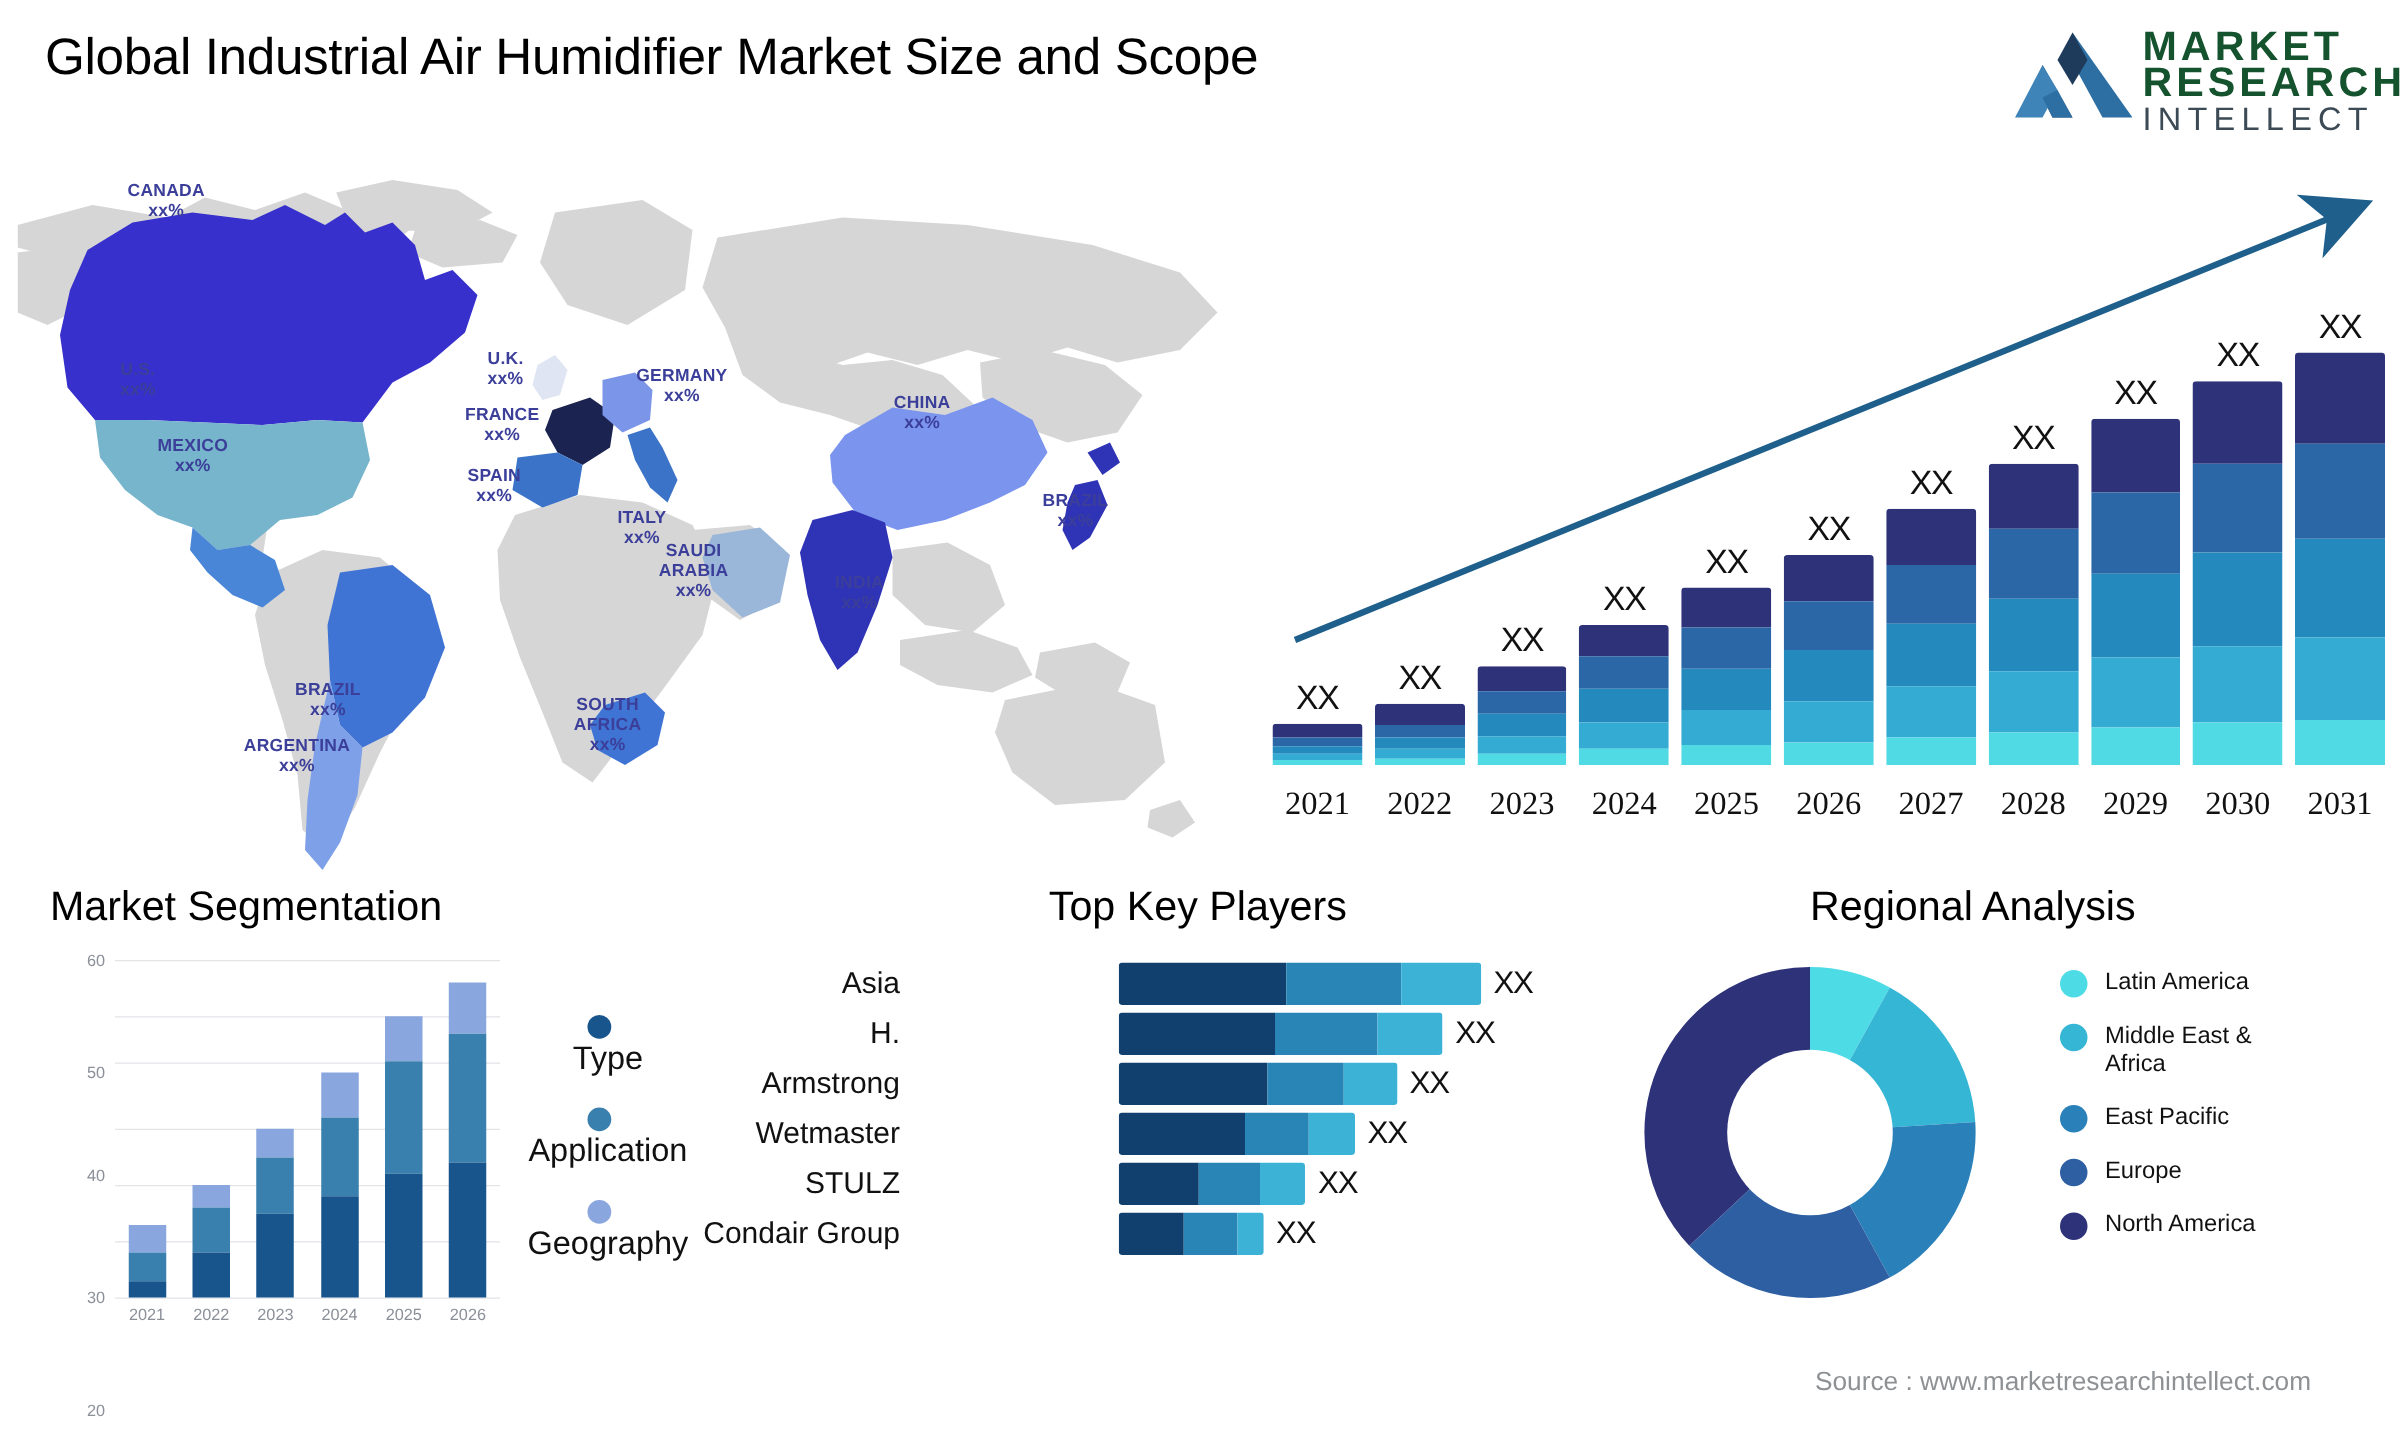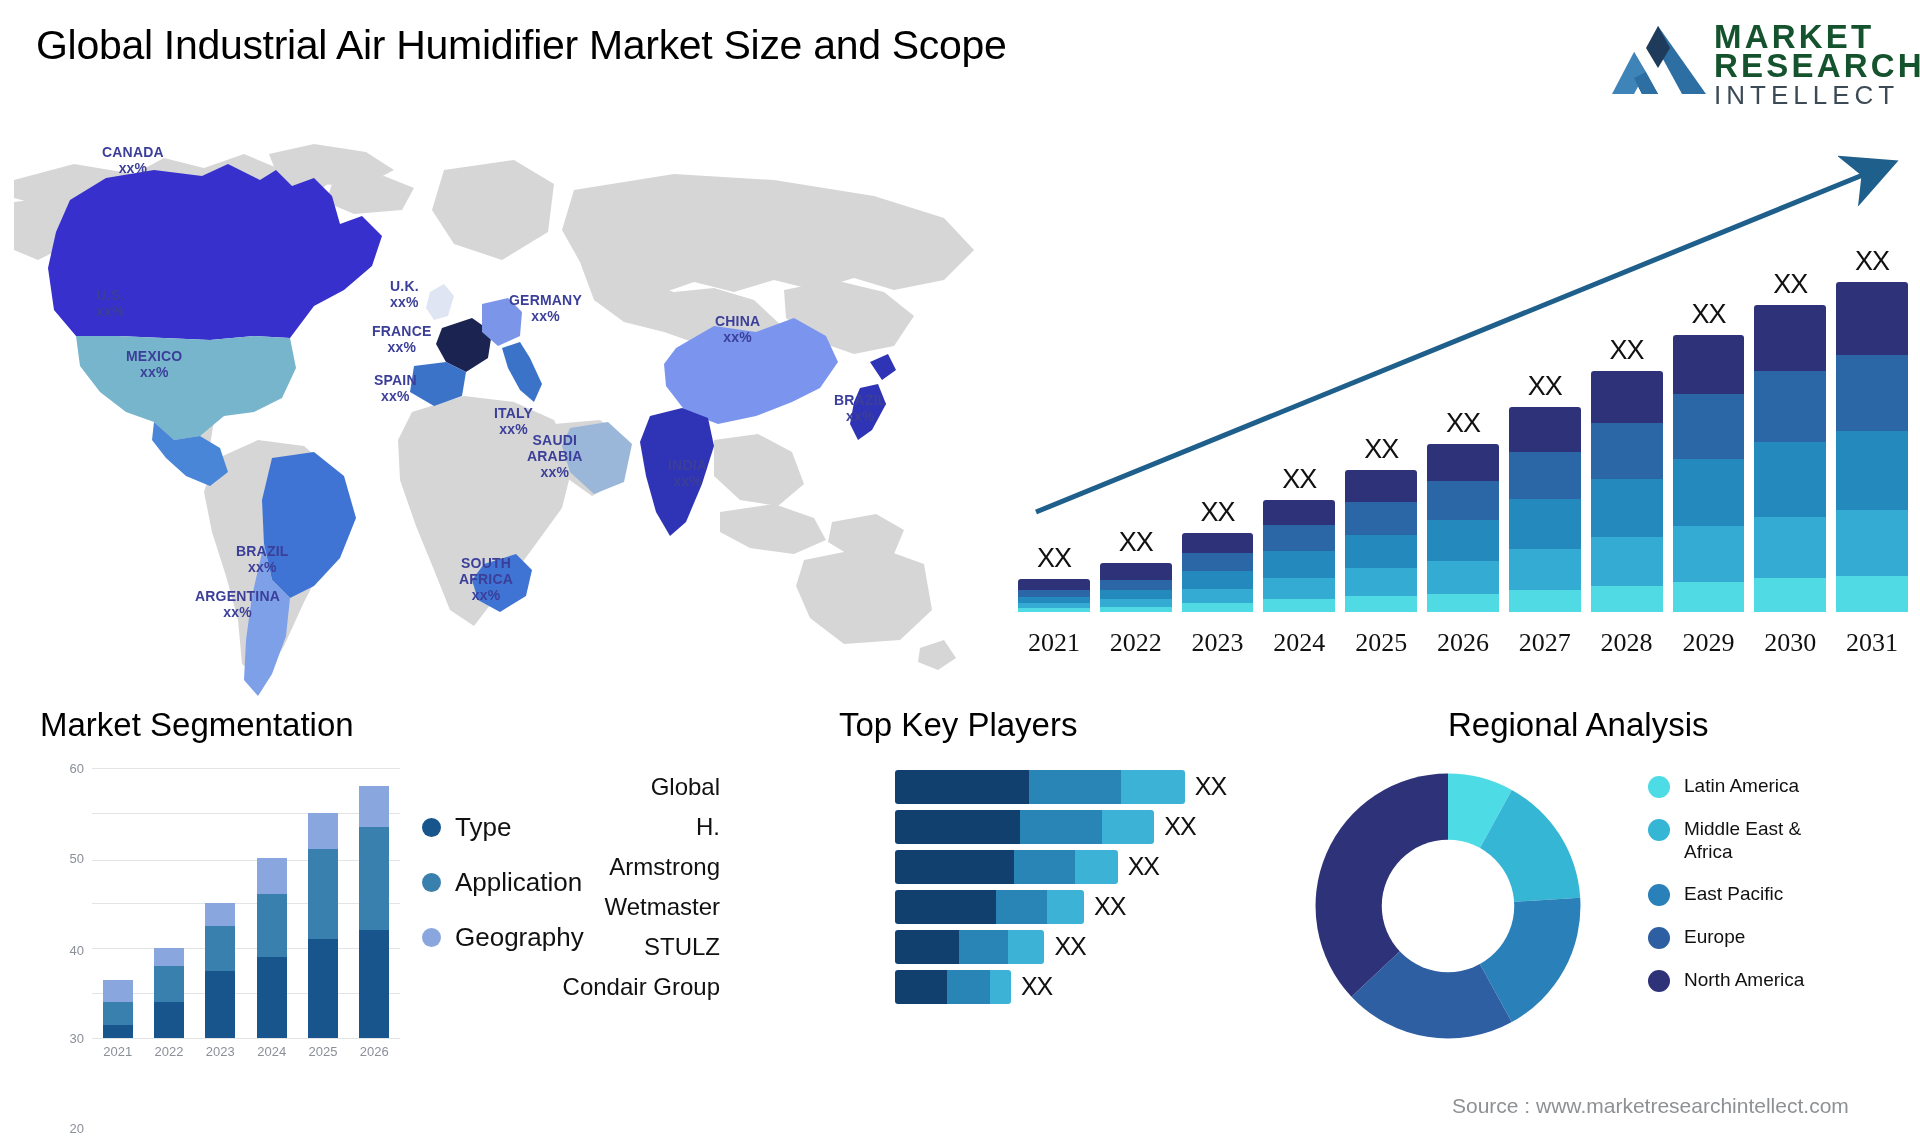--- a/index.html
+++ b/index.html
@@ -53,21 +53,21 @@
   .seg-grid{position:absolute;left:0;top:0;width:100%;height:100%;}
   .gline{position:absolute;left:0;width:100%;height:1px;background:#e2e4e8;}
   .ytick{position:absolute;right:100%;margin-right:8px;font-size:13px;color:#8a8f98;transform:translateY(-50%);white-space:nowrap;}
   .seg-bars{position:absolute;left:0;bottom:0;width:100%;height:100%;display:flex;align-items:flex-end;gap:0;}
   .sgcol{flex:1;display:flex;justify-content:center;align-items:flex-end;height:100%;}
   .sgstack{width:30px;display:flex;flex-direction:column;justify-content:flex-end;height:100%;}
   .sgseg{width:100%;}
   .seg-xaxis{position:absolute;left:52px;top:294px;width:308px;display:flex;}
   .sgx{flex:1;text-align:center;font-size:13px;color:#8a8f98;}
   .seg-legend{position:absolute;left:382px;top:62px;}
-  .lgitem{display:flex;align-items:center;margin-bottom:24px;}
+  .lgitem{display:flex;align-items:center;margin-bottom:24px;flex-direction:column;}
   .lgdot{width:19px;height:19px;border-radius:50%;margin-right:14px;flex:none;}
   .lgtxt{font-size:26px;color:#111;}
 
   
   .kp-wrap{position:absolute;left:645px;top:750px;width:650px;height:380px;}
   .kprow{position:absolute;left:0;height:34px;display:flex;align-items:center;width:100%;}
   .kpname{position:absolute;right:575px;font-size:24px;color:#111;white-space:nowrap;text-align:right;}
   .kpbar{position:absolute;left:250px;height:34px;display:flex;border-radius:3px;overflow:hidden;}
   .kpseg{height:100%;}
   .kpval{position:absolute;font-size:25px;color:#111;letter-spacing:-1px;}
@@ -377,21 +377,21 @@
     <div class="seg-plot">
       <div class="seg-grid" id="seg-grid">
           <div class="gline" style="top: 270px;"></div>
           <div class="gline" style="top: 225px;"></div>
           <div class="gline" style="top: 180px;">
             <div class="ytick" style="top: 180px;">20</div>
           </div>
           <div class="gline" style="top: 135px;">
             <div class="ytick" style="top: 135px;">30</div>
           </div>
-          <div class="gline" style="top: 92px;">
+          <div class="gline" style="top: 82px;">
             <div class="ytick" style="top: 90px;">40</div>
           </div>
           <div class="gline" style="top: 45px;">
             <div class="ytick" style="top: 45px;">50</div>
           </div>
           <div class="gline" style="top: 0px;">
             <div class="ytick" style="top: 0px;">60</div>
           </div>
         </div>
       <div class="seg-bars" id="seg-bars">
@@ -459,21 +459,21 @@
         <div class="lgitem">
           <span class="lgdot" style="background: rgb(138, 166, 222);"></span>
           <span class="lgtxt">Geography</span>
         </div>
       </div>
   </div>
 
   <div class="sec-title" style="left:815px;top:706px;margin-left:24px;">Top Key Players</div>
   <div class="kp-wrap" id="kp-wrap">
       <div class="kprow" style="top: 20px;">
-        <div class="kpname">Global</div>
+        <div class="kpname">Asia</div>
         <div class="kpbar" style="width: 289.75px;">
           <div class="kpseg" style="background: rgb(18, 64, 110); width: 134.2px;"></div>
           <div class="kpseg" style="background: rgb(42, 133, 183); width: 91.5px;"></div>
           <div class="kpseg" style="background: rgb(60, 178, 214); width: 64.05px;"></div>
         </div>
         <div class="kpval" style="left: 549.75px; top: 2px;">XX</div>
       </div>
       <div class="kprow" style="top: 60px;">
         <div class="kpname">H.</div>
         <div class="kpbar" style="width: 259.25px;">

